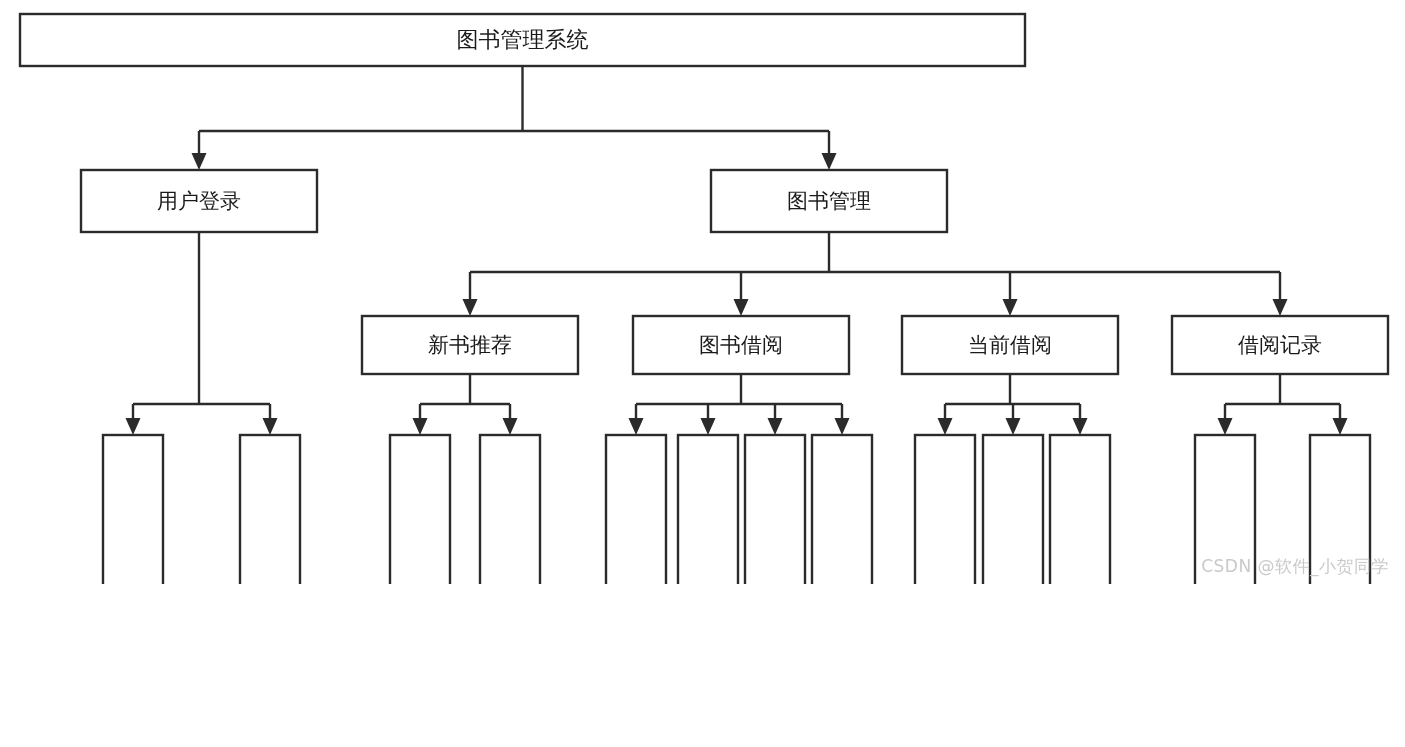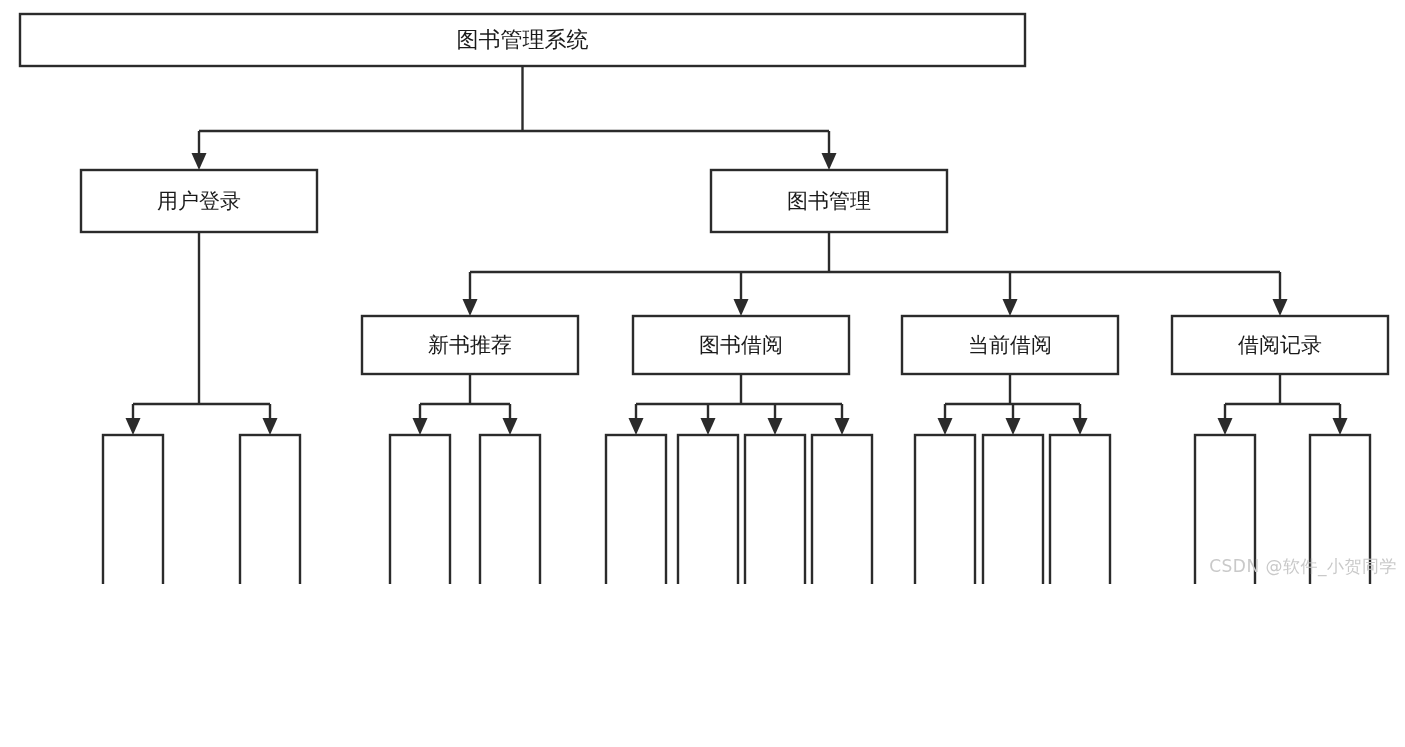--- a/index.html
+++ b/index.html
@@ -66,21 +66,21 @@
     text-orientation: upright;
     font-family: "DejaVu Sans", "Liberation Sans", sans-serif;
     font-size: 21px;
     line-height: 1.12;
     color: #1a1a1a;
     letter-spacing: 3px;
     white-space: nowrap;
   }
   .watermark {
     position: absolute;
-    right: 8px;
+    right: 16px;
     bottom: 6px;
     font-family: "DejaVu Sans", "Liberation Sans", sans-serif;
     font-size: 17px;
     color: #c9c9c9;
     white-space: nowrap;
     letter-spacing: 0.5px;
   }
 </style>
 </head>
 <body>

